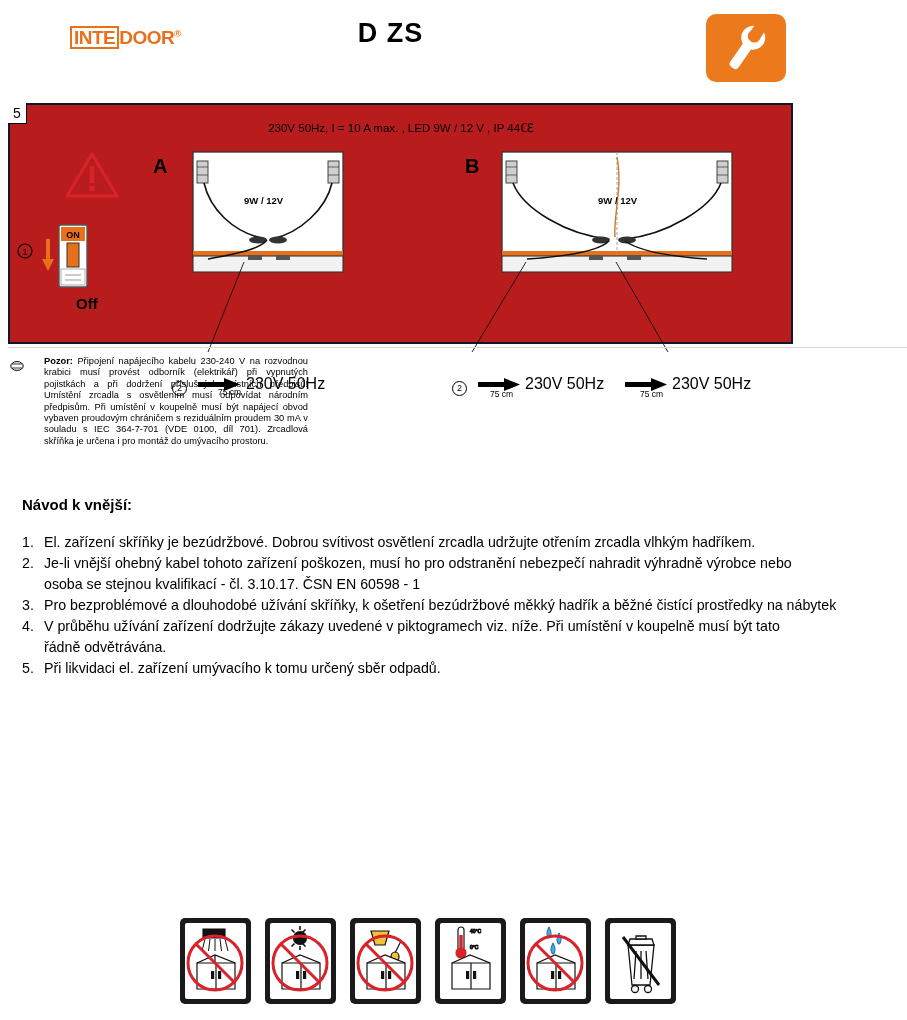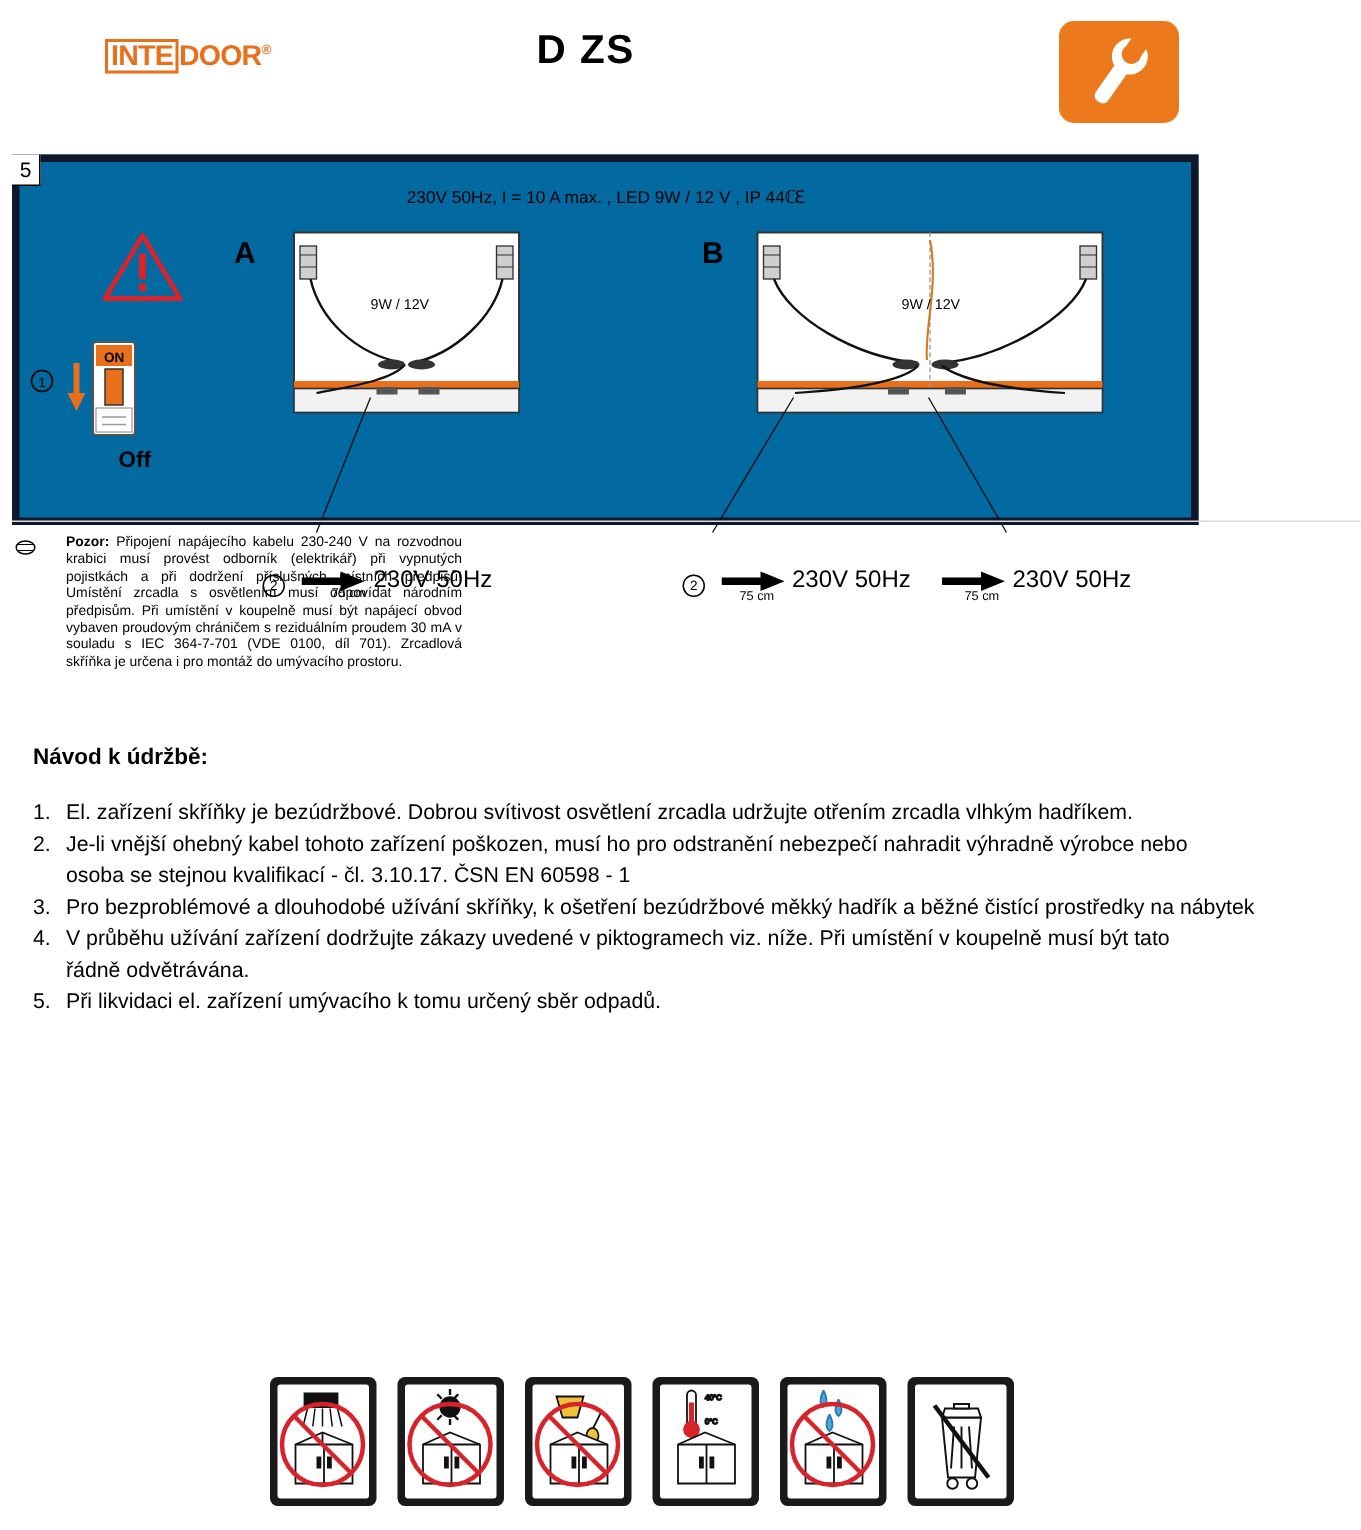--- a/index.html
+++ b/index.html
@@ -59,22 +59,22 @@
     background: #ec7a1c;
     border-radius: 10px;
   }
   .tool-badge svg { display:block; }
 
   
   .panel {
     position: absolute;
     left: 8px; top: 103px;
     width: 781px; height: 237px;
-    border: 5px solid #0f172a;
-    background: #0369a1;
+    border: 2px solid #0f172a;
+    background: #b91c1c;
   }
   .panel-num {
     position: absolute;
     left: 8px; top: 103px;
     width: 18px; height: 20px;
     border-right: 1px solid #000;
     border-bottom: 1px solid #000;
     font-size: 14px;
     text-align: center;
     line-height: 20px;
@@ -127,21 +127,21 @@
   .letter-b { left: 455px; top: 50px; }
 
   .sm-label {
     position: absolute;
     font-size: 8.5px;
     margin-top: 32px;
   }
   .cab-label {
     position: absolute;
     font-size: 9.5px;
-    font-weight: normal;
+    font-weight: bold;
   }
   .volt-label {
     position: absolute;
     font-size: 16px;
     font-weight: normal;
   }
 
   
   .pozor {
     position: absolute;
@@ -364,21 +364,21 @@
     <line x1="2" y1="8" x2="12" y2="8" stroke="#000" stroke-width="0.8"></line>
   </svg>
 </div>
 <div class="pozor">
   <div class="pozor-body">
     <b>Pozor:</b>
     <span>Připojení napájecího kabelu 230-240 V na rozvodnou krabici musí provést odborník (elektrikář) při vypnutých pojistkách a při dodržení příslušných místních předpisů! Umístění zrcadla s osvětlením musí odpovídat národním předpisům. Při umístění v koupelně musí být napájecí obvod vybaven proudovým chráničem s reziduálním proudem 30 mA v souladu s IEC 364-7-701 (VDE 0100, díl 701). Zrcadlová skříňka je určena i pro montáž do umývacího prostoru.</span>
   </div>
 </div>
 
-<div class="navod-title">Návod k údržbě:</div>
+<div class="navod-title">Návod k vnější:</div>
 <div class="navod-list">
 
   <div class="navod-item">
     <span class="num">1.</span>
     <span>El. zařízení skříňky je bezúdržbové. Dobrou svítivost osvětlení zrcadla udržujte otřením zrcadla vlhkým hadříkem.</span>
   </div>
 
   <div class="navod-item">
     <span class="num">2.</span>
     <span>Je-li vnější ohebný kabel tohoto zařízení poškozen, musí ho pro odstranění nebezpečí nahradit výhradně výrobce nebo</span>

